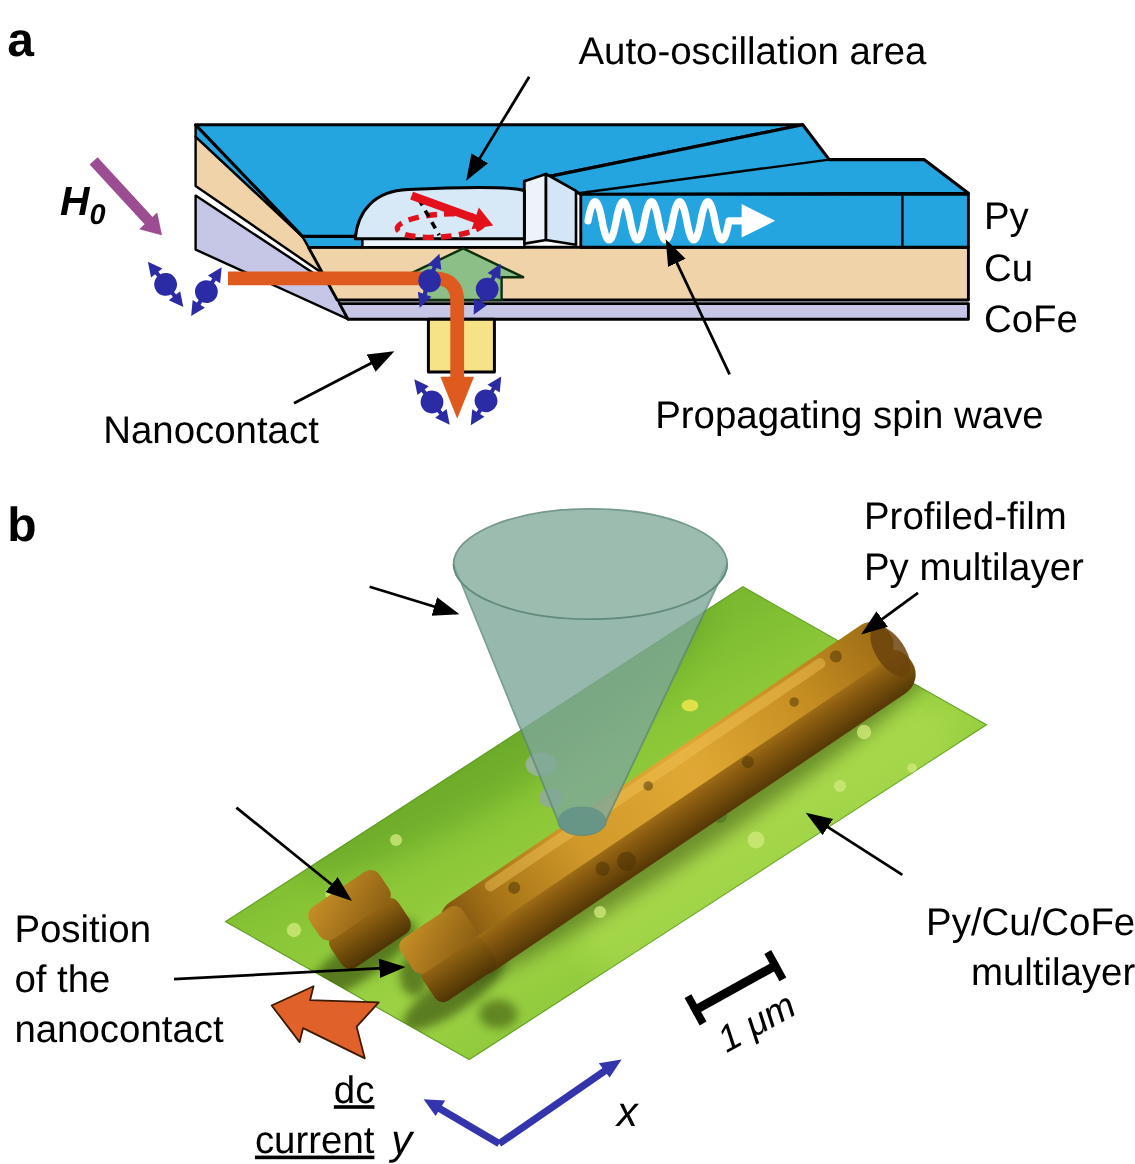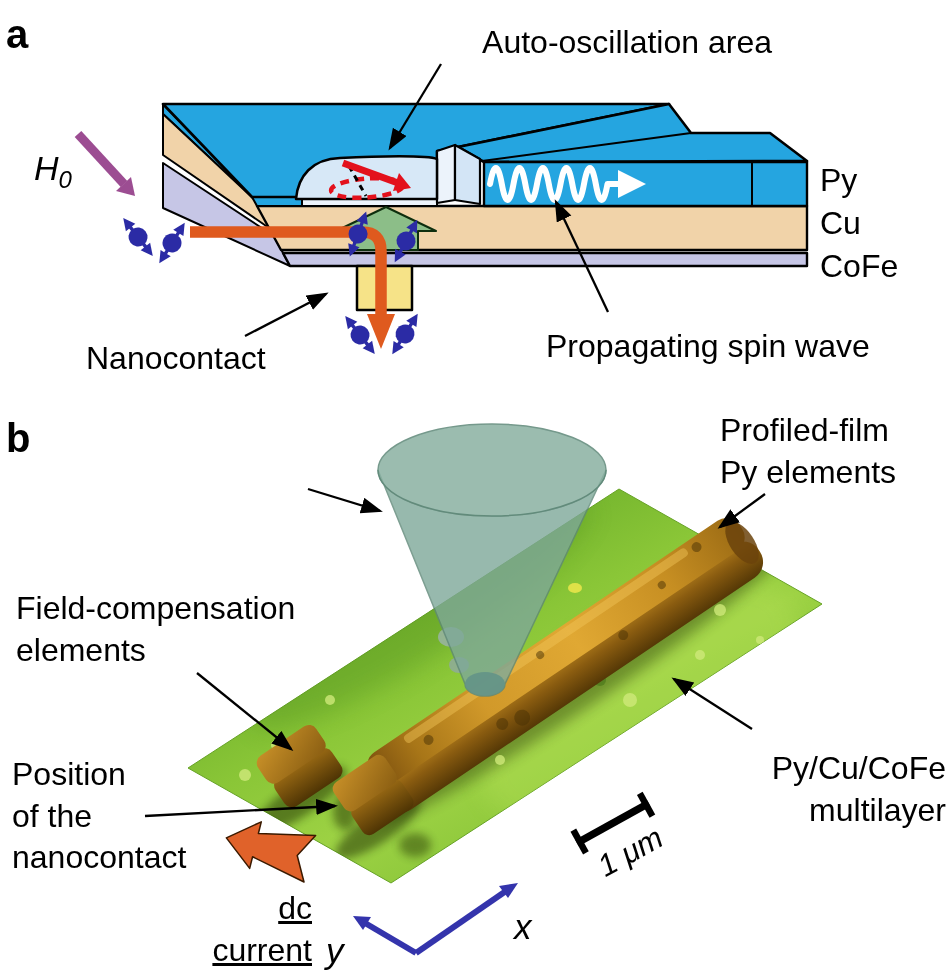--- a/index.html
+++ b/index.html
@@ -242,32 +242,30 @@
     <line x1="308" y1="489" x2="380" y2="511" stroke="#000" stroke-width="2.3" marker-end="url(#mh)"></line>
     <line x1="765" y1="494" x2="720" y2="527" stroke="#000" stroke-width="2.3" marker-end="url(#mh)"></line>
     <line x1="197" y1="673" x2="291" y2="749" stroke="#000" stroke-width="2.3" marker-end="url(#mh)"></line>
     <line x1="145" y1="816" x2="335" y2="806" stroke="#000" stroke-width="2.3" marker-end="url(#mh)"></line>
     <line x1="752" y1="729" x2="674" y2="679" stroke="#000" stroke-width="2.3" marker-end="url(#mh)"></line>
   </g>
 </svg>
 
 <div class="lbl panel-letter" style="left:6px;top:8px;">a</div>
 <div class="lbl center" style="left:368px;top:22px;width:404px;">Auto-oscillation area</div>
-<div class="lbl italic" style="left:34px;top:146px;font-size:34px;"><span>H</span><sub>0</sub></div>
+<div class="lbl italic" style="left:50px;top:146px;font-size:34px;font-weight:bold;"><span>H</span><sub>0</sub></div>
 <div class="lbl" style="left:820px;top:160px;">Py</div>
 <div class="lbl" style="left:820px;top:203px;">Cu</div>
 <div class="lbl" style="left:820px;top:246px;">CoFe</div>
 <div class="lbl" style="left:86px;top:338px;">Nanocontact</div>
 <div class="lbl" style="left:546px;top:326px;">Propagating spin wave</div>
 
 <div class="lbl panel-letter" style="left:6px;top:412px;">b</div>
 <div class="lbl" style="left:720px;top:410px;">Profiled-film
-Py elements</div>
-<div class="lbl" style="left:16px;top:588px;">Field-compensation
-elements</div>
+Py multilayer</div>
 <div class="lbl" style="left:12px;top:754px;">Position
 of the
 nanocontact</div>
 <div class="lbl center" style="left:148px;top:888px;width:164px;text-decoration:underline;">dc
 current</div>
 <div class="lbl center" style="left:702px;top:748px;width:244px;">Py/Cu/CoFe
 multilayer</div>
 <div class="lbl axis-lbl" style="left:514px;top:904px;">x</div>
 <div class="lbl axis-lbl" style="left:326px;top:928px;">y</div>
 

